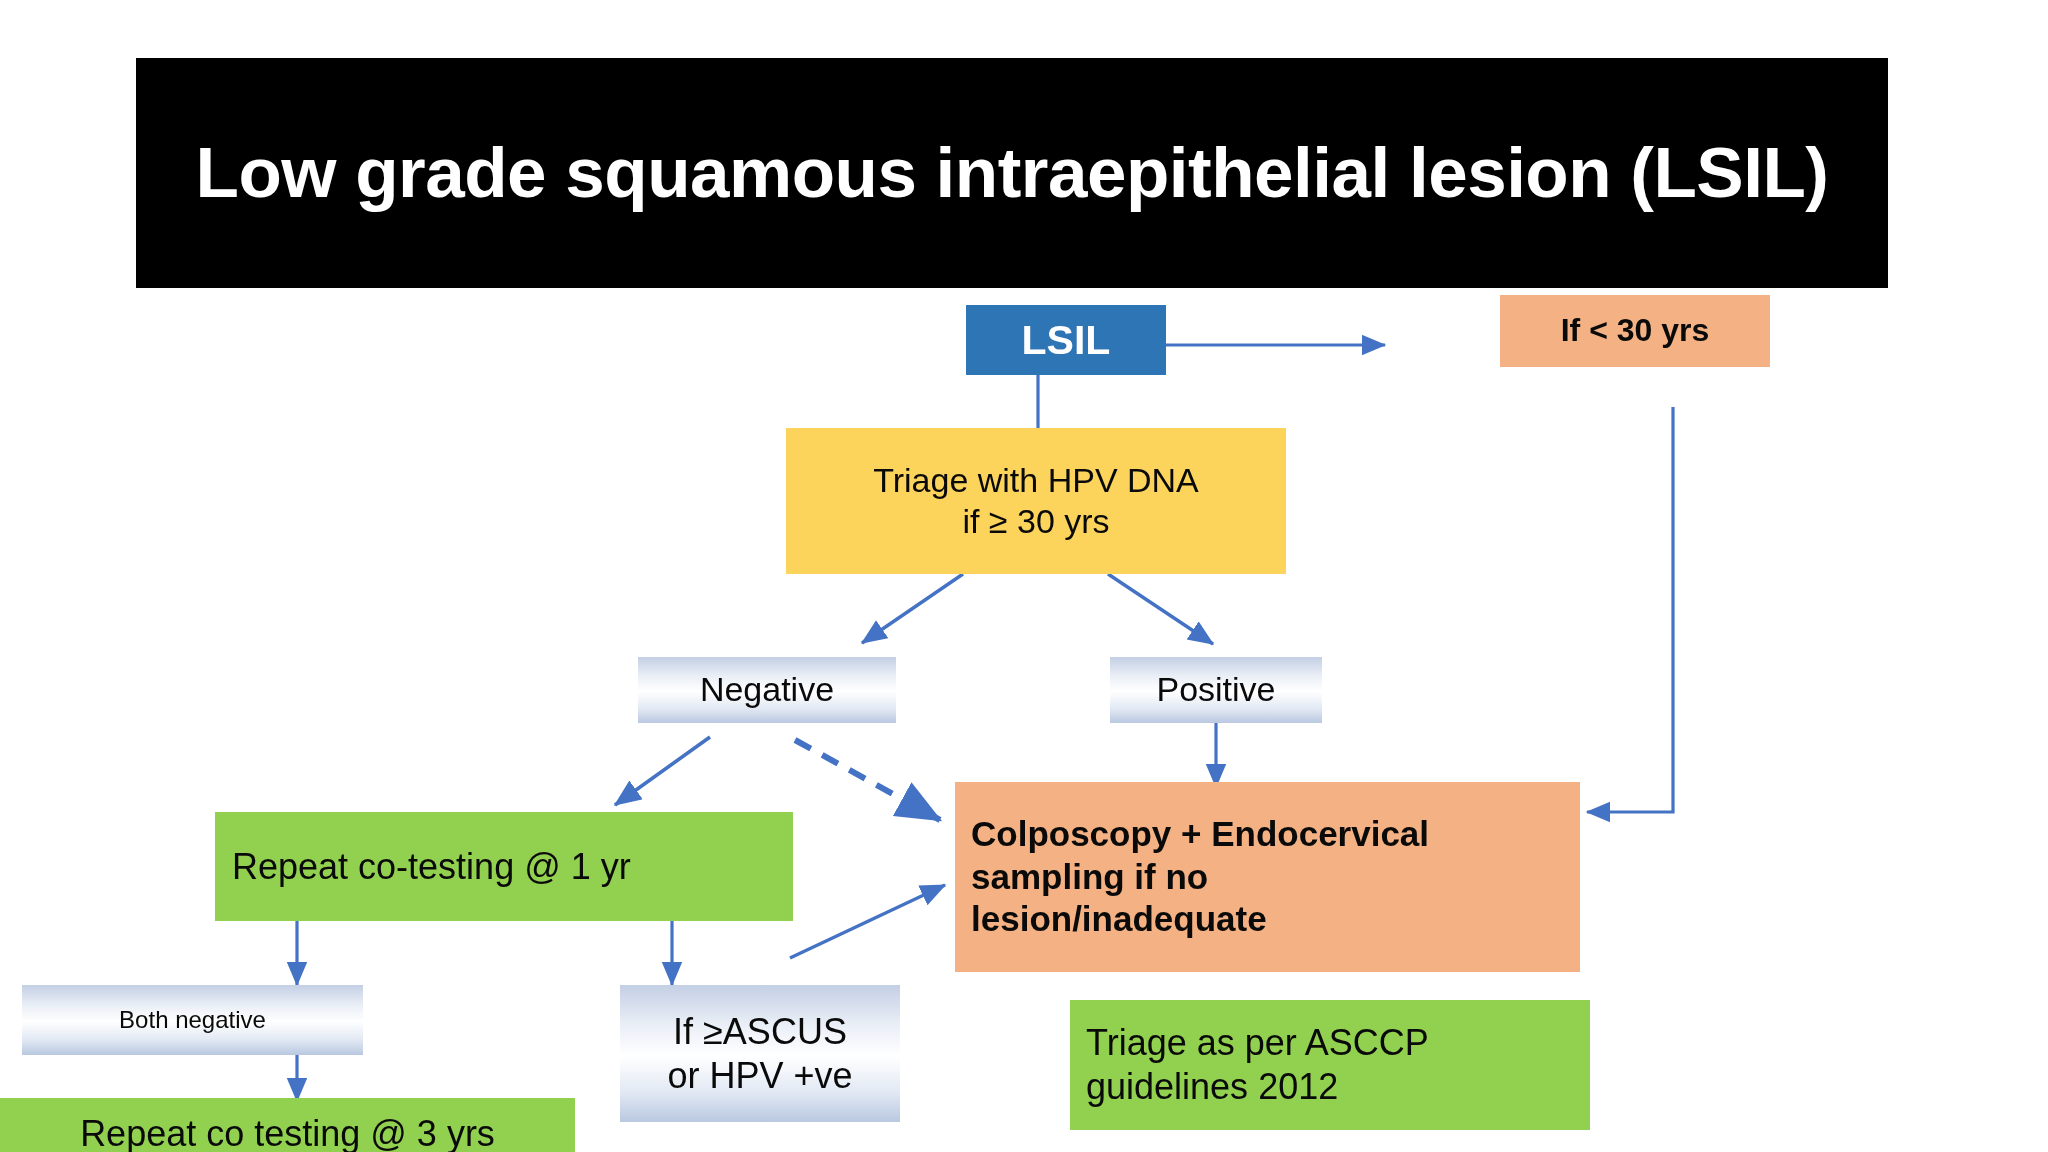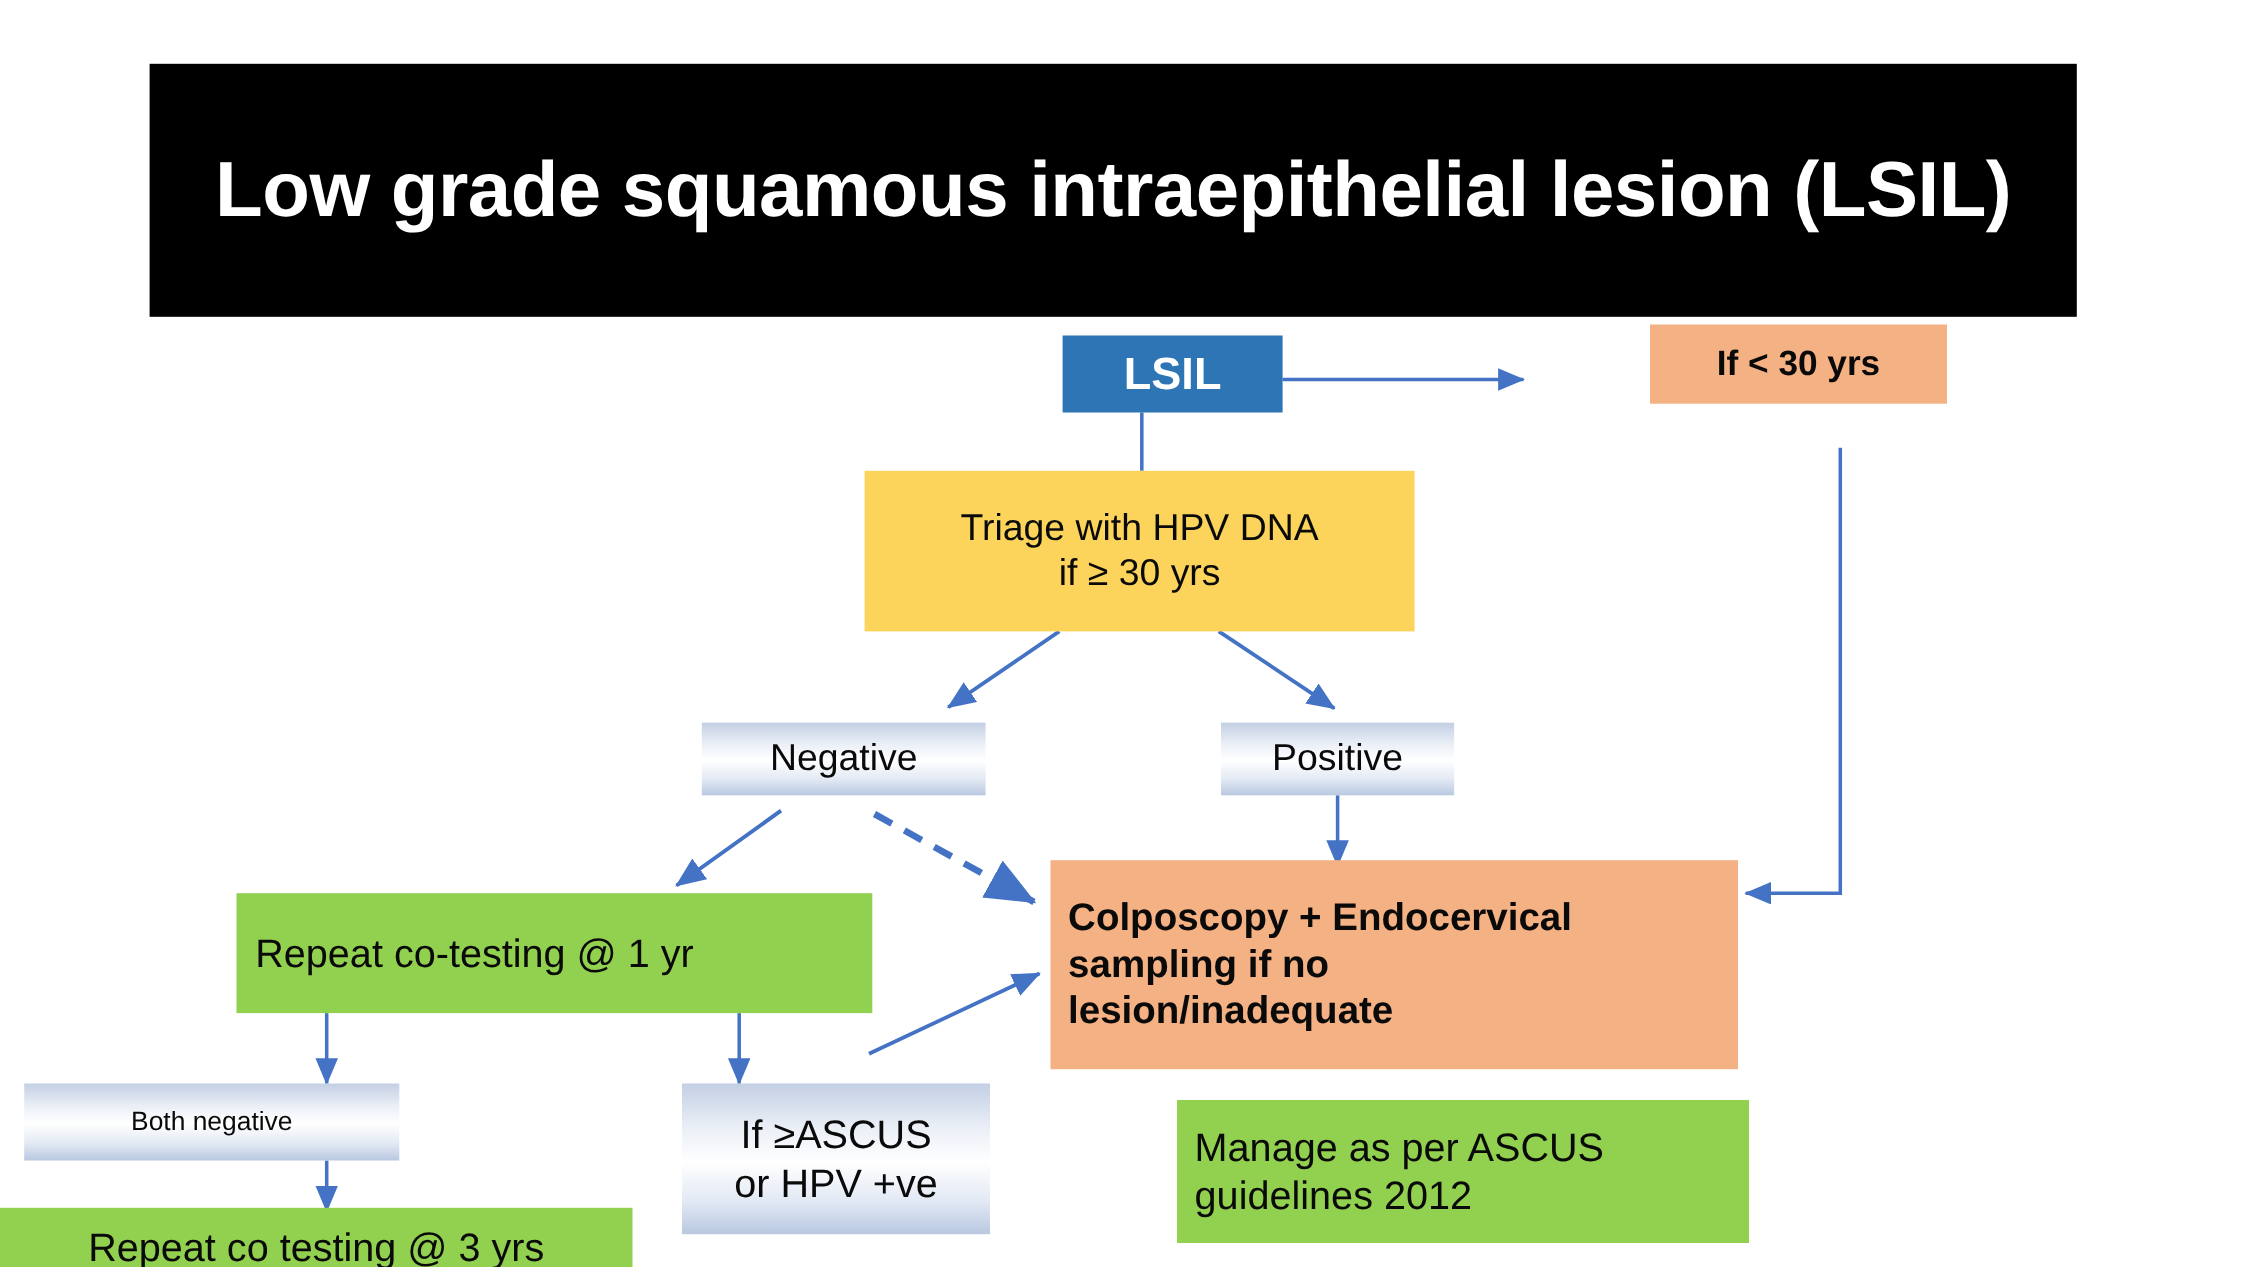--- a/index.html
+++ b/index.html
@@ -160,16 +160,16 @@
     <span>or HPV +ve</span>
   </span>
 </div>
 
 <div class="node center fill-green" style="left:0px; top:1098px; width:575px; height:72px; font-size:36px;">
   <span class="label">Repeat co testing @ 3 yrs</span>
 </div>
 
 <div class="node left fill-green" style="left:1070px; top:1000px; width:520px; height:130px; font-size:36px; padding-left:16px;">
   <span class="label">
-    <span>Manage as per ASCUS</span><br>
+    <span>Triage as per ASCCP</span><br>
     <span>guidelines 2012</span>
   </span>
 </div>
 
 </body></html>

